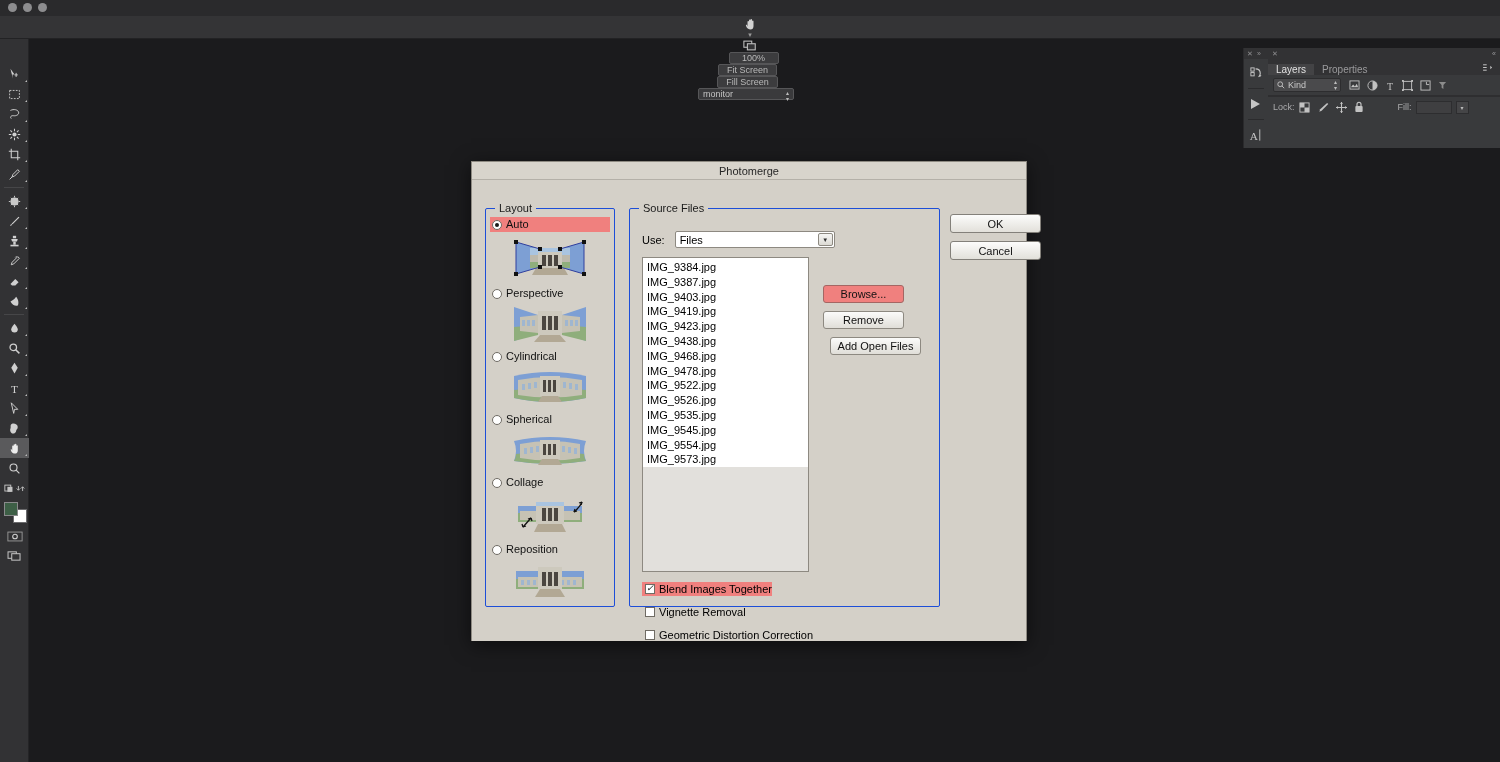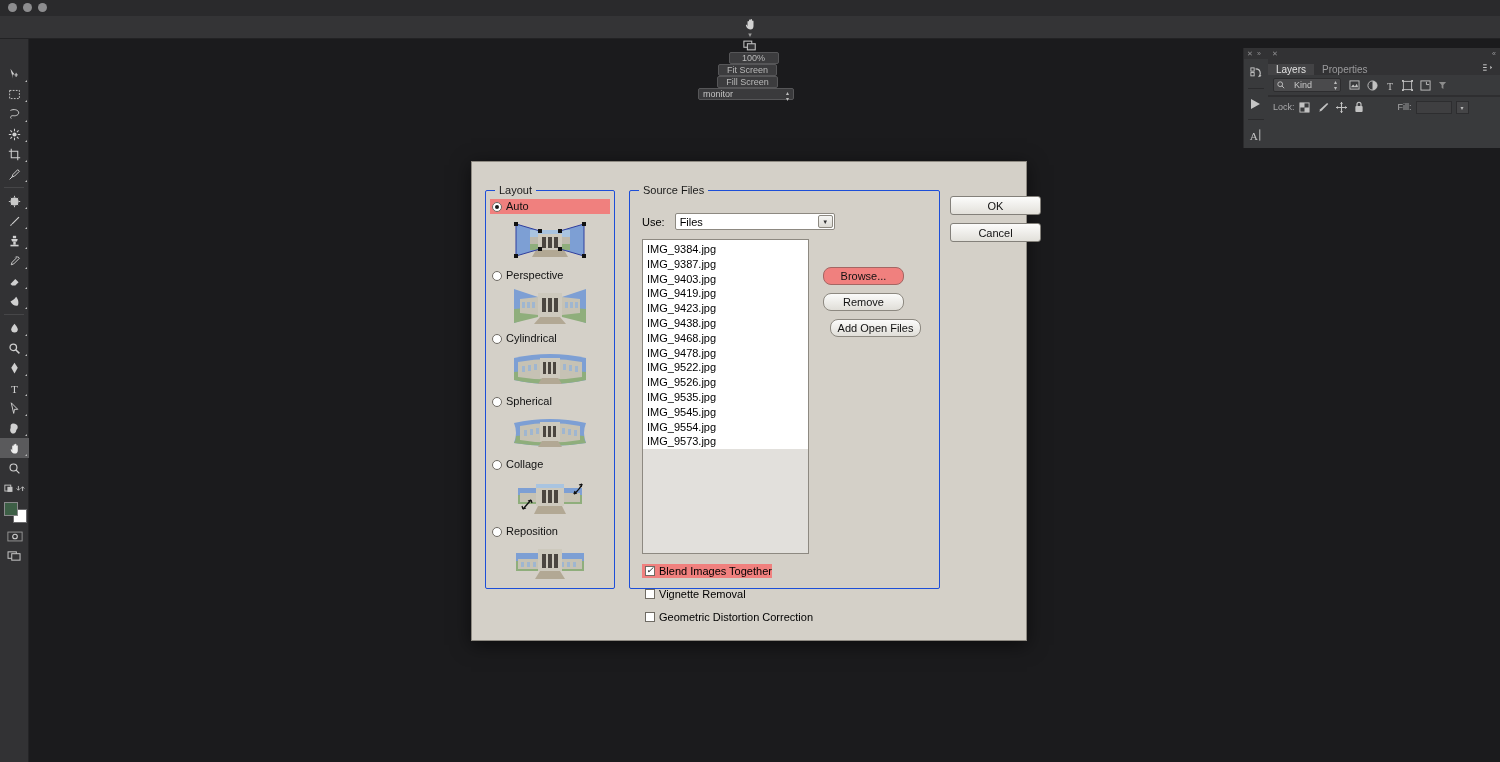--- a/index.html
+++ b/index.html
@@ -115,21 +115,21 @@
   .ptab.active { background:#434345; color:#e2e2e2; }
   .panel-menu {
     position:absolute; right:5px; top:4px; display:flex; align-items:center; gap:2px;
     color:#bdbdbd; font-size:8px;
   }
   .panel-row {
     height:20px; display:flex; align-items:center; padding:0 5px; gap:4px;
   }
   .kind-field {
     width:68px; height:14px; background:#4a4a4c; border:1px solid #2d2d2f; border-radius:2px;
-    display:flex; align-items:center; gap:9px; padding:0 3px; position:relative;
+    display:flex; align-items:center; gap:3px; padding:0 3px; position:relative;
   }
   .kind-field .lbl { font-size:9px; color:#c8c8c8; }
   .kind-field .stepper { position:absolute; right:3px; font-size:6px; color:#bcbcbc; line-height:6px; }
   .filter-icons { display:flex; align-items:center; gap:7px; margin-left:4px; color:#c2c2c2; }
   .blend-select {
     width:106px; height:14px; background:#434345; border:1px solid #2d2d2f; border-radius:2px;
     font-size:9px; color:#c6c6c6; display:flex; align-items:center; padding:0 4px; position:relative;
   }
   .blend-select .stepper { position:absolute; right:3px; font-size:6px; color:#bcbcbc; line-height:6px; }
   .lbl-sm { font-size:9px; color:#a9a9ab; }
@@ -208,21 +208,21 @@
     position:absolute; left:12px; top:48px; width:167px; height:315px;
     background:#e2e0dc; border:1px solid #8d8981;
     overflow:hidden;
   }
   .filelist-inner { background:#fff; padding:2px 0 0 0; }
   .file-item { font-size:11px; padding:0 0 0 4px; height:14.8px; line-height:14.8px; white-space:nowrap; }
 
   .sfbtn {
     position:absolute; width:81px; height:18px;
     background:linear-gradient(#fbfbfa,#e0ded8);
-    border:1px solid #8d8981; border-radius:8px;
+    border:1px solid #8d8981; border-radius:3px;
     display:flex; align-items:center; justify-content:center;
     font-size:11px; color:#111;
   }
   #btnBrowse { left:193px; top:76px; background:#f0807e; border-color:#a46663; }
   #btnRemove { left:193px; top:102px; }
   #btnAddOpen { left:200px; top:128px; width:91px; }
 
   .check-row {
     position:absolute; display:flex; align-items:center; gap:4px; height:14px; padding-left:3px;
   }
@@ -555,20 +555,21 @@
             <path d="M3.3 5.5V3.6a2.2 2.2 0 014.4 0v1.9" fill="none" stroke="#c2c2c2" stroke-width="1.3"></path>
           </svg>
       </div>
       <span class="lbl-sm" style="margin-left:30px">Fill:</span>
       <div class="num-field"></div>
       <div class="num-caret">▾</div>
     </div>
   </div>
 
   <div class="dialog">
+    <div class="dlg-title">Photomerge</div>
     <div class="dlg-body">
 
       <div class="group" id="grpLayout">
         <span class="legend">Layout</span>
 
         <div style="padding:8px 4px 0 4px;">
 
           <div class="radio-row sel">
             <span class="radio">
                 <i class="dot"></i>

